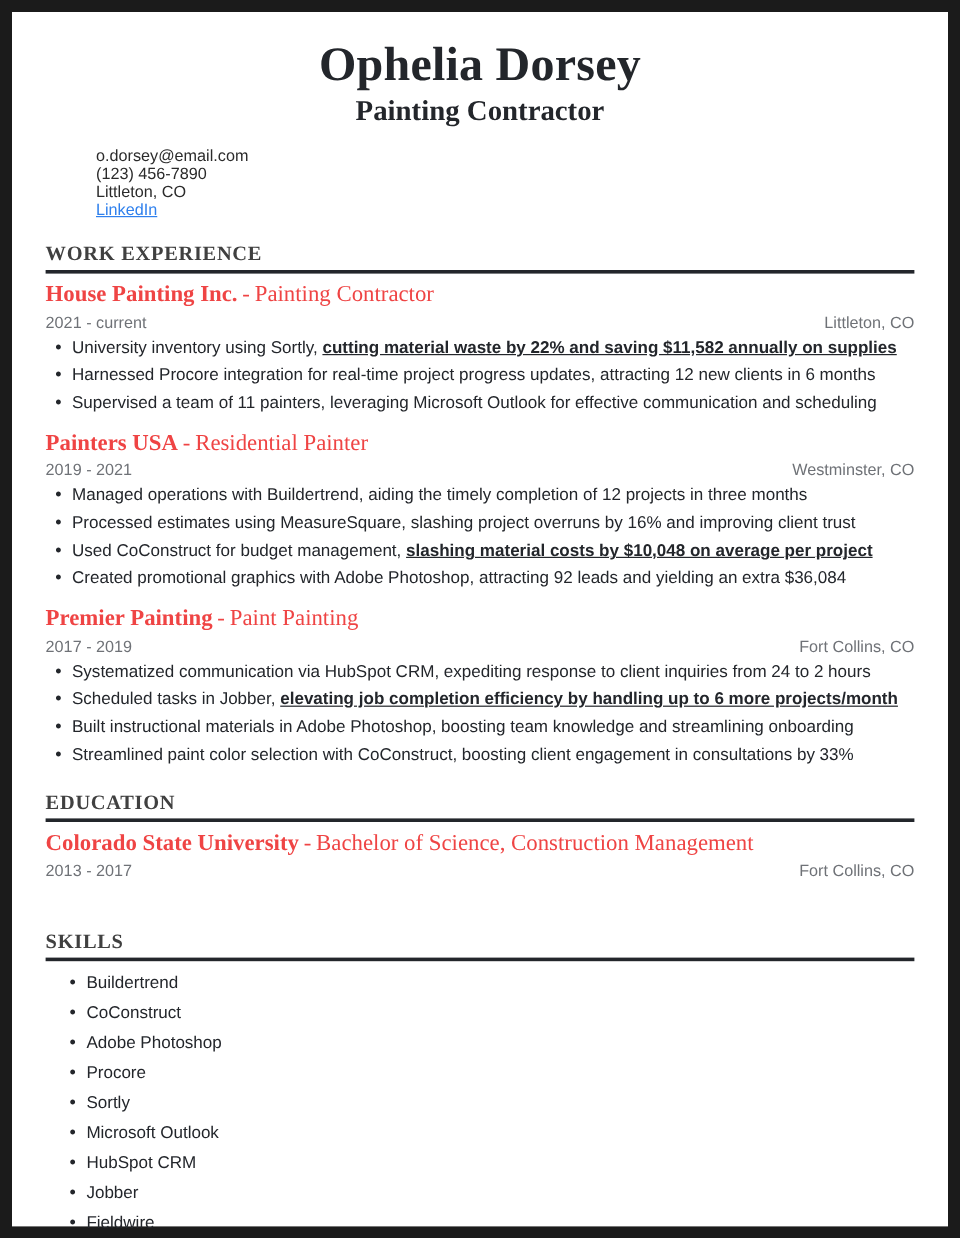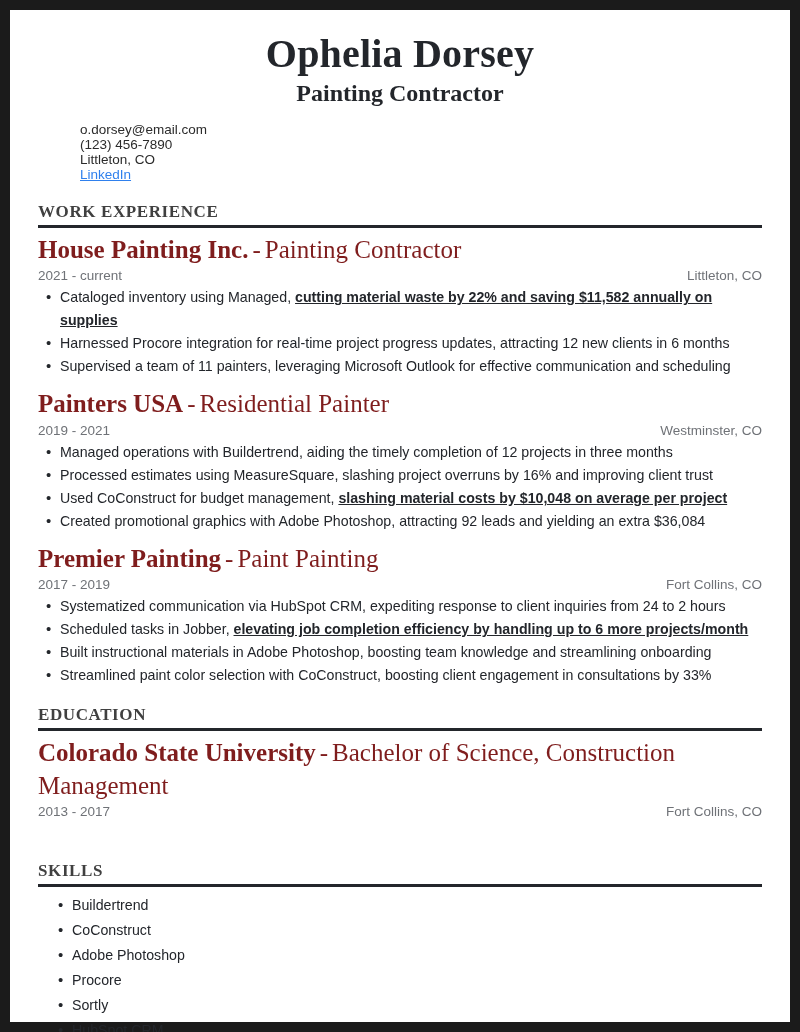--- a/index.html
+++ b/index.html
@@ -86,23 +86,23 @@
     height: 0;
     border-top: 3px solid #23262b;
     margin: 0 0 6px 0;
   }
 
   
   .entry { margin-top: 10px; }
   .entry.first-entry { margin-top: 4px; }
   .entry-head {
     font-family: "Liberation Serif", serif;
-    font-size: 25px;
+    font-size: 19px;
     line-height: 1.3;
-    color: #7f1d1d;
+    color: #ef4444;
   }
   .org { font-weight: bold; }
   .dash { font-weight: normal; padding: 0 4px; }
   .role { font-weight: normal; }
   .meta {
     display: flex;
     justify-content: space-between;
     align-items: flex-start;
     font-size: 13.5px;
     color: #6f7277;
@@ -178,21 +178,21 @@
 
       <div class="entry first-entry">
         <div class="entry-head">
           <span class="org">House Painting Inc.</span><span class="dash">-</span><span class="role">Painting Contractor</span>
         </div>
         <div class="meta">
           <span>2021 - current</span>
           <span>Littleton, CO</span>
         </div>
         <ul class="bullets">
-          <li><span>Cataloged inventory using Managed, </span><span class="hl">cutting material waste by 22% and saving $11,582 annually on supplies</span></li>
+          <li><span>University inventory using Sortly, </span><span class="hl">cutting material waste by 22% and saving $11,582 annually on supplies</span></li>
           <li><span>Harnessed Procore integration for real-time project progress updates, attracting 12 new clients in 6 months</span><span class="hl"></span></li>
           <li><span>Supervised a team of 11 painters, leveraging Microsoft Outlook for effective communication and scheduling</span><span class="hl"></span></li>
         </ul>
       </div>
 
       <div class="entry">
         <div class="entry-head">
           <span class="org">Painters USA</span><span class="dash">-</span><span class="role">Residential Painter</span>
         </div>
         <div class="meta">
@@ -240,22 +240,22 @@
 
     <div class="section" style="margin-top:42px;">
       <div class="sec-title">SKILLS</div>
       <div class="rule"></div>
       <ul class="skills">
         <li>Buildertrend</li>
         <li>CoConstruct</li>
         <li>Adobe Photoshop</li>
         <li>Procore</li>
         <li>Sortly</li>
+        <li>Microsoft Outlook</li>
         <li>HubSpot CRM</li>
-        <li>Microsoft Outlook</li>
         <li>Jobber</li>
         <li>Fieldwire</li>
         <li>MeasureSquare</li>
       </ul>
     </div>
 
   </div>
 </div>
 
 </body></html>

